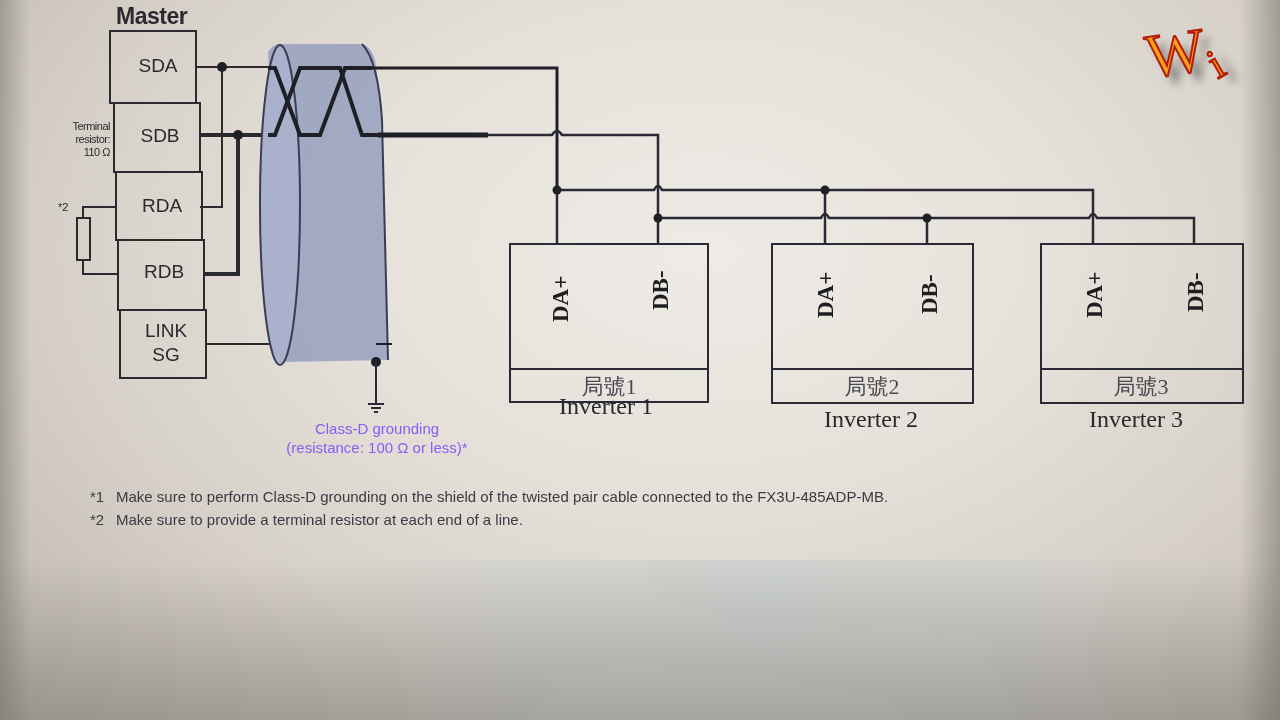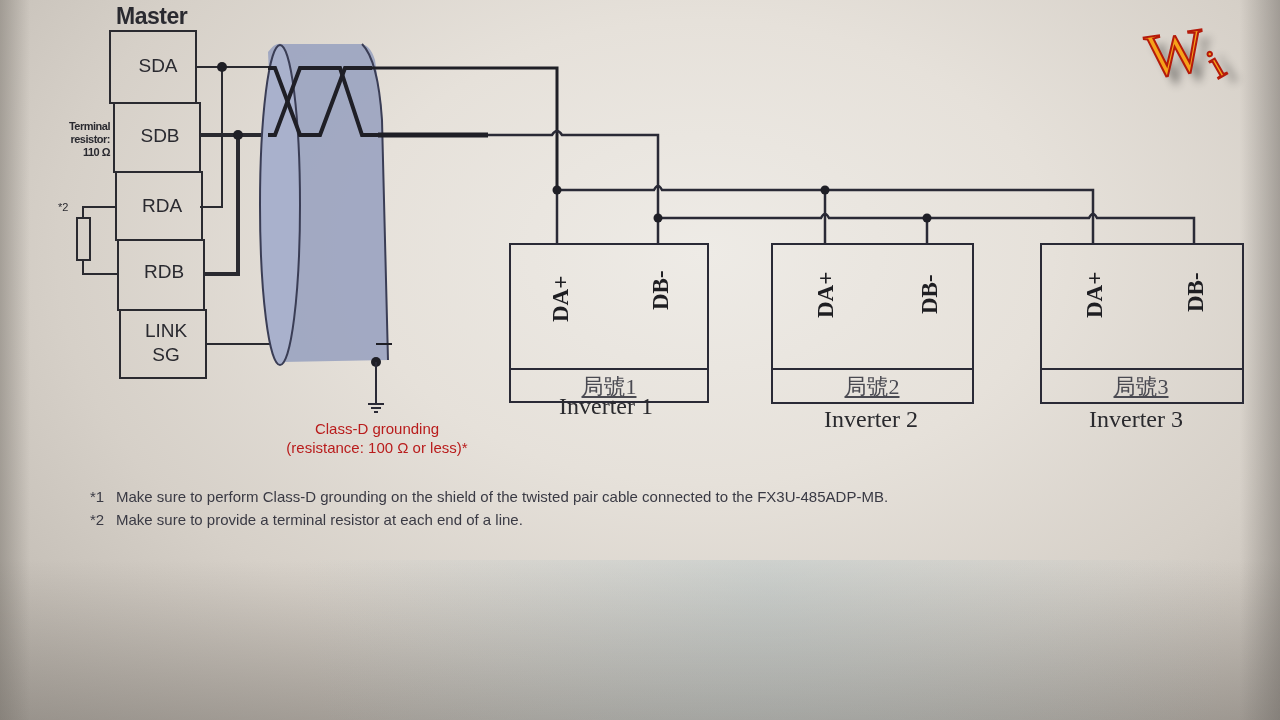--- a/index.html
+++ b/index.html
@@ -15,25 +15,25 @@
       linear-gradient(180deg, rgba(0,0,0,0) 0%, rgba(90,85,80,0.35) 100%);
   }
   .edge-l { position:absolute; left:0; top:0; width:30px; height:720px;
     background: linear-gradient(90deg, rgba(120,115,108,0.5), rgba(0,0,0,0)); }
   .edge-r { position:absolute; right:0; top:0; width:40px; height:720px;
     background: linear-gradient(270deg, rgba(110,105,100,0.5), rgba(0,0,0,0)); }
   svg#diagram { position: absolute; left: 0; top: 0; }
   .lbl { position: absolute; color: #2a2a30; white-space: nowrap; }
   .master-title { left: 116px; top: 3px; font-weight: bold; font-size: 23px; letter-spacing: -0.5px; }
   .term { font-size: 19px; text-align: center; width: 92px; left: 118px; }
-  .term-resistor { left: 44px; top: 120px; font-size: 11px; font-weight: bold; text-align: right; width: 66px; line-height: 13px; letter-spacing: -0.5px; }
+  .term-resistor { left: 44px; top: 120px; font-size: 11px; font-weight: normal; text-align: right; width: 66px; line-height: 13px; letter-spacing: -0.5px; }
   .note2-mark { left: 58px; top: 201px; font-size: 11px; }
-  .ground-label { left: 262px; top: 419px; font-size: 15px; text-align: center; width: 230px; line-height: 19px; color: #b91c1c; }
+  .ground-label { left: 262px; top: 419px; font-size: 15px; text-align: center; width: 230px; line-height: 19px; color: #8b5cf6; }
   .pin { font-family: "Liberation Serif", serif; font-size: 23px; font-weight: bold; transform: rotate(-90deg); transform-origin: left top; color:#1e1e22; }
-  .station { font-family: "Liberation Serif", serif; font-size: 22px; color: #4a4a52; text-align:center; width:196px;text-decoration:underline; }
+  .station { font-family: "Liberation Serif", serif; font-size: 22px; color: #4a4a52; text-align:center; width:196px; }
   .inv-name { font-family: "Liberation Serif", serif; font-size: 24px; color: #2a2a2e; text-align:center; width: 200px; }
   .notes { left: 90px; top: 485px; font-size: 15px; color: #3a3a44; line-height: 23px; }
   .notes .row { display: flex; }
   .notes .mk { width: 26px; }
   .notes .sub { padding-left: 40px; line-height: 19px; }
   .logo { position: absolute; left: 1146px; top: 18px; font-family: "Liberation Serif", serif; font-size: 62px;
     color: #f6a21a; -webkit-text-stroke: 2px #b51a0a; text-shadow: 8px 10px 8px rgba(0,0,0,0.45); transform: rotate(-8deg); }
   .logo2 { position: absolute; left: 1210px; top: 40px; font-family: "Liberation Serif", serif; font-size: 42px;
     color: #f6a21a; -webkit-text-stroke: 2px #b51a0a; text-shadow: 8px 10px 8px rgba(0,0,0,0.45); transform: rotate(-30deg); }
 </style>

